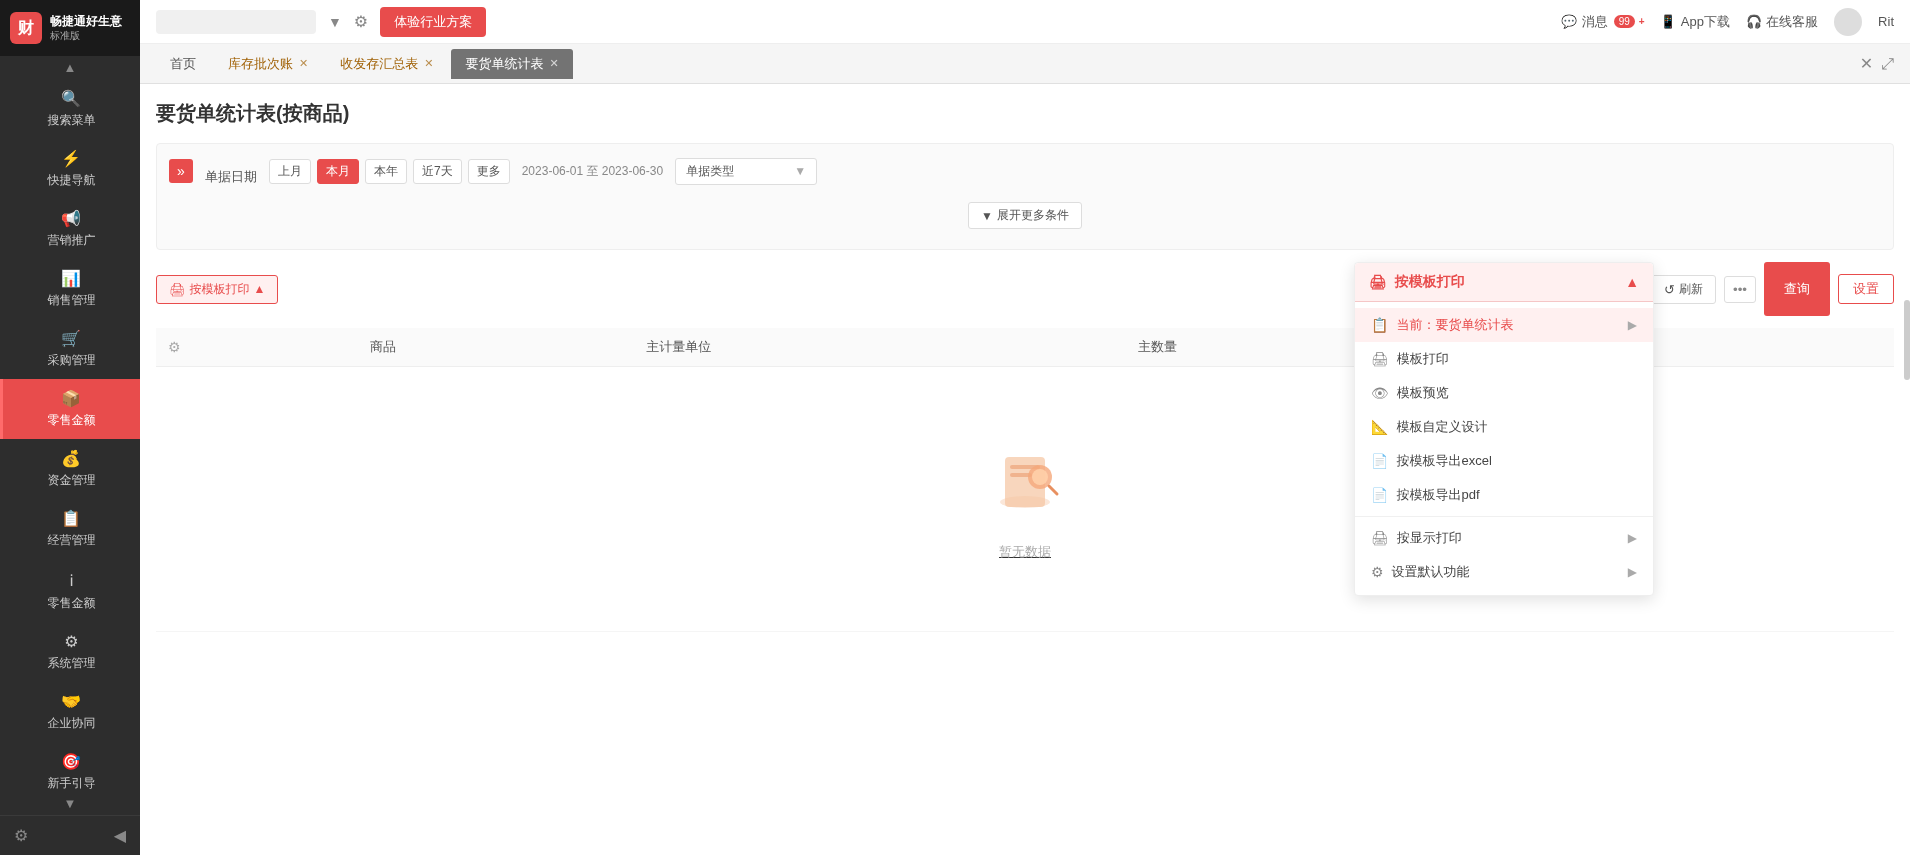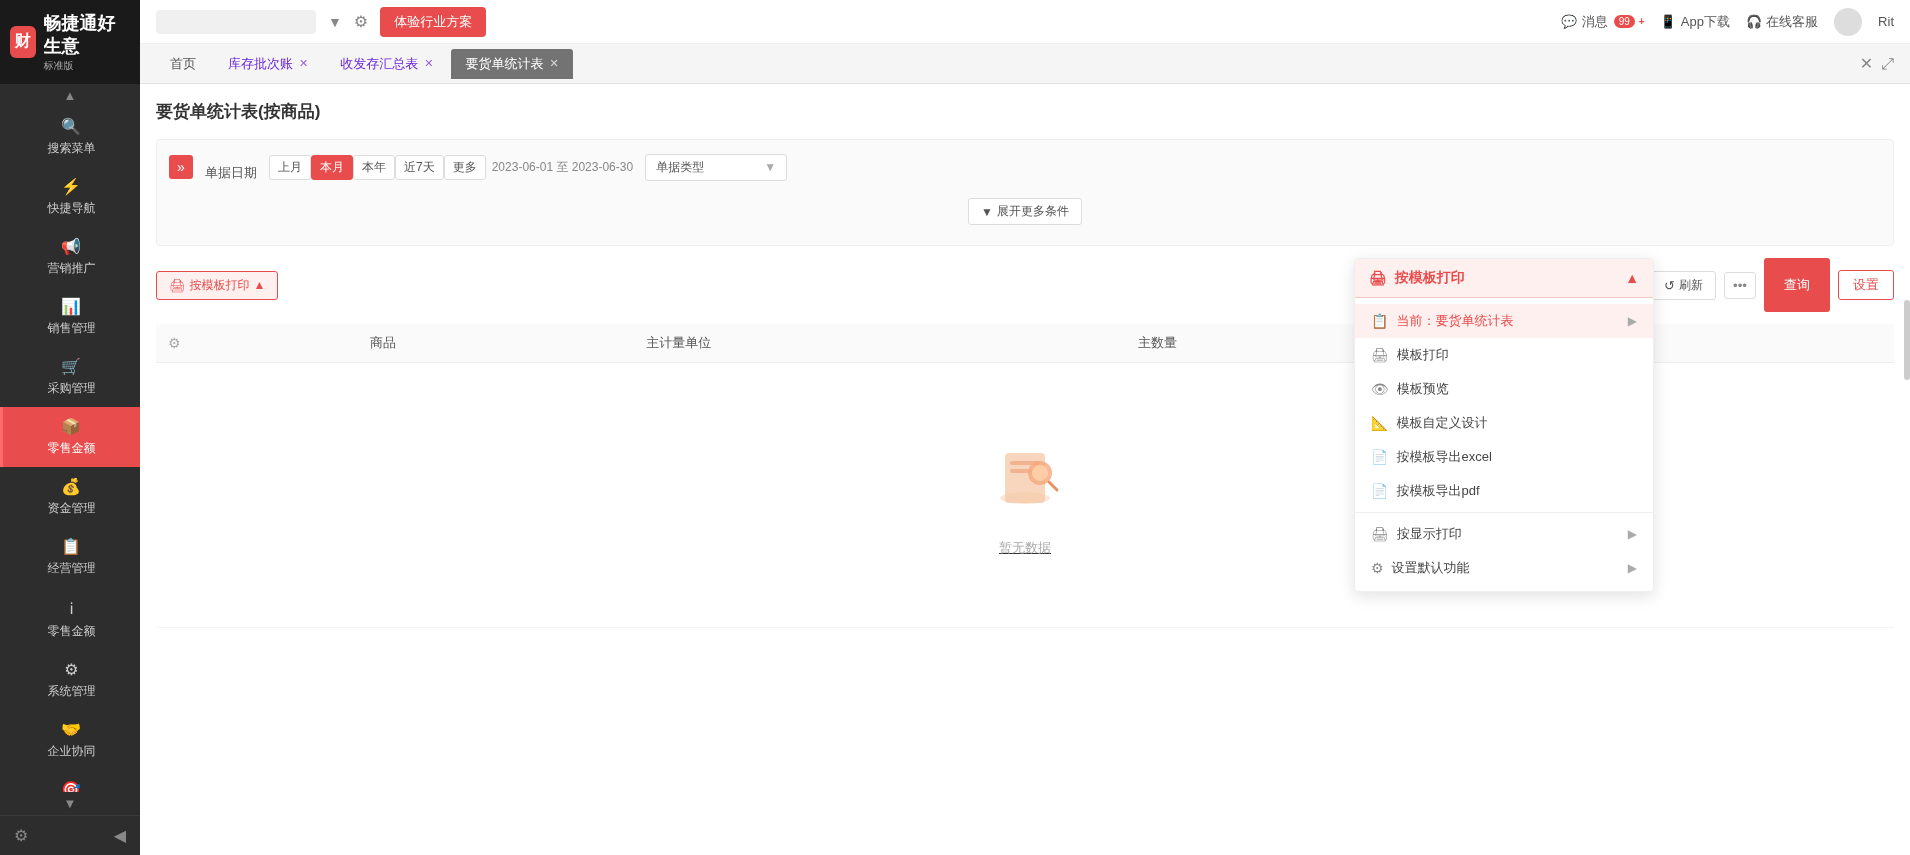--- a/index.html
+++ b/index.html
@@ -32,21 +32,21 @@
       align-items: center;
       justify-content: center;
       font-size: 16px;
       font-weight: bold;
       color: white;
     }
     .sidebar-logo .logo-text {
       font-size: 12px;
       line-height: 1.3;
     }
-    .sidebar-logo .logo-text .main { font-size: 18px; font-weight: bold; color: white; }
+    .sidebar-logo .logo-text .main { font-size: 12px; font-weight: bold; color: white; }
     .sidebar-logo .logo-text .sub { font-size: 10px; color: #aaa; }
     .sidebar-item {
       display: flex;
       flex-direction: column;
       align-items: center;
       padding: 10px 5px;
       cursor: pointer;
       color: #ccc;
       font-size: 12px;
       gap: 4px;
@@ -151,21 +151,21 @@
       border-bottom: 1px solid #e0e0e0;
       gap: 4px;
       flex-shrink: 0;
     }
     .tab {
       display: flex;
       align-items: center;
       padding: 6px 14px;
       cursor: pointer;
       font-size: 13px;
-      color: #6d28d9;
+      color: #a16207;
       border-radius: 3px 3px 0 0;
       gap: 6px;
       white-space: nowrap;
     }
     .tab.active {
       background: #737373;
       color: white;
     }
     .tab .close-x {
       font-size: 11px;
@@ -187,21 +187,21 @@
 
     
     .content {
       flex: 1;
       background: white;
       overflow: auto;
       padding: 16px;
       position: relative;
     }
     .page-title {
-      font-size: 17px;
+      font-size: 20px;
       font-weight: bold;
       color: #333;
       margin-bottom: 16px;
     }
 
     
     .filter-bar {
       background: #fafafa;
       border: 1px solid #eee;
       border-radius: 4px;
@@ -224,20 +224,21 @@
       cursor: pointer;
       font-size: 14px;
       display: flex;
       align-items: center;
       justify-content: center;
     }
     .filter-label { color: #555; font-size: 13px; margin-top: 12px; }
     .date-group {
       display: flex;
       align-items: center;
+      gap: 6px;
     }
     .date-btn {
       padding: 3px 8px;
       border: 1px solid #ddd;
       border-radius: 3px;
       background: white;
       cursor: pointer;
       font-size: 12px;
       color: #555;
     }

